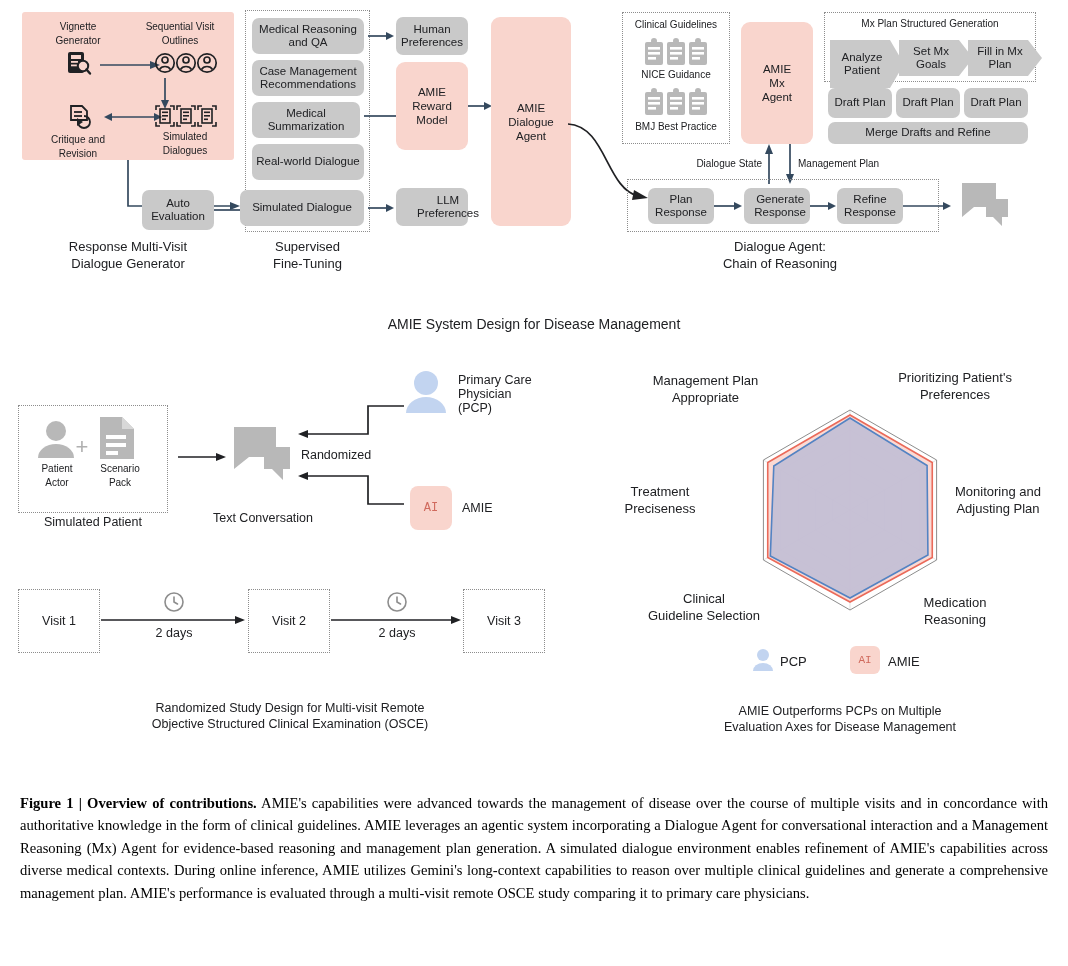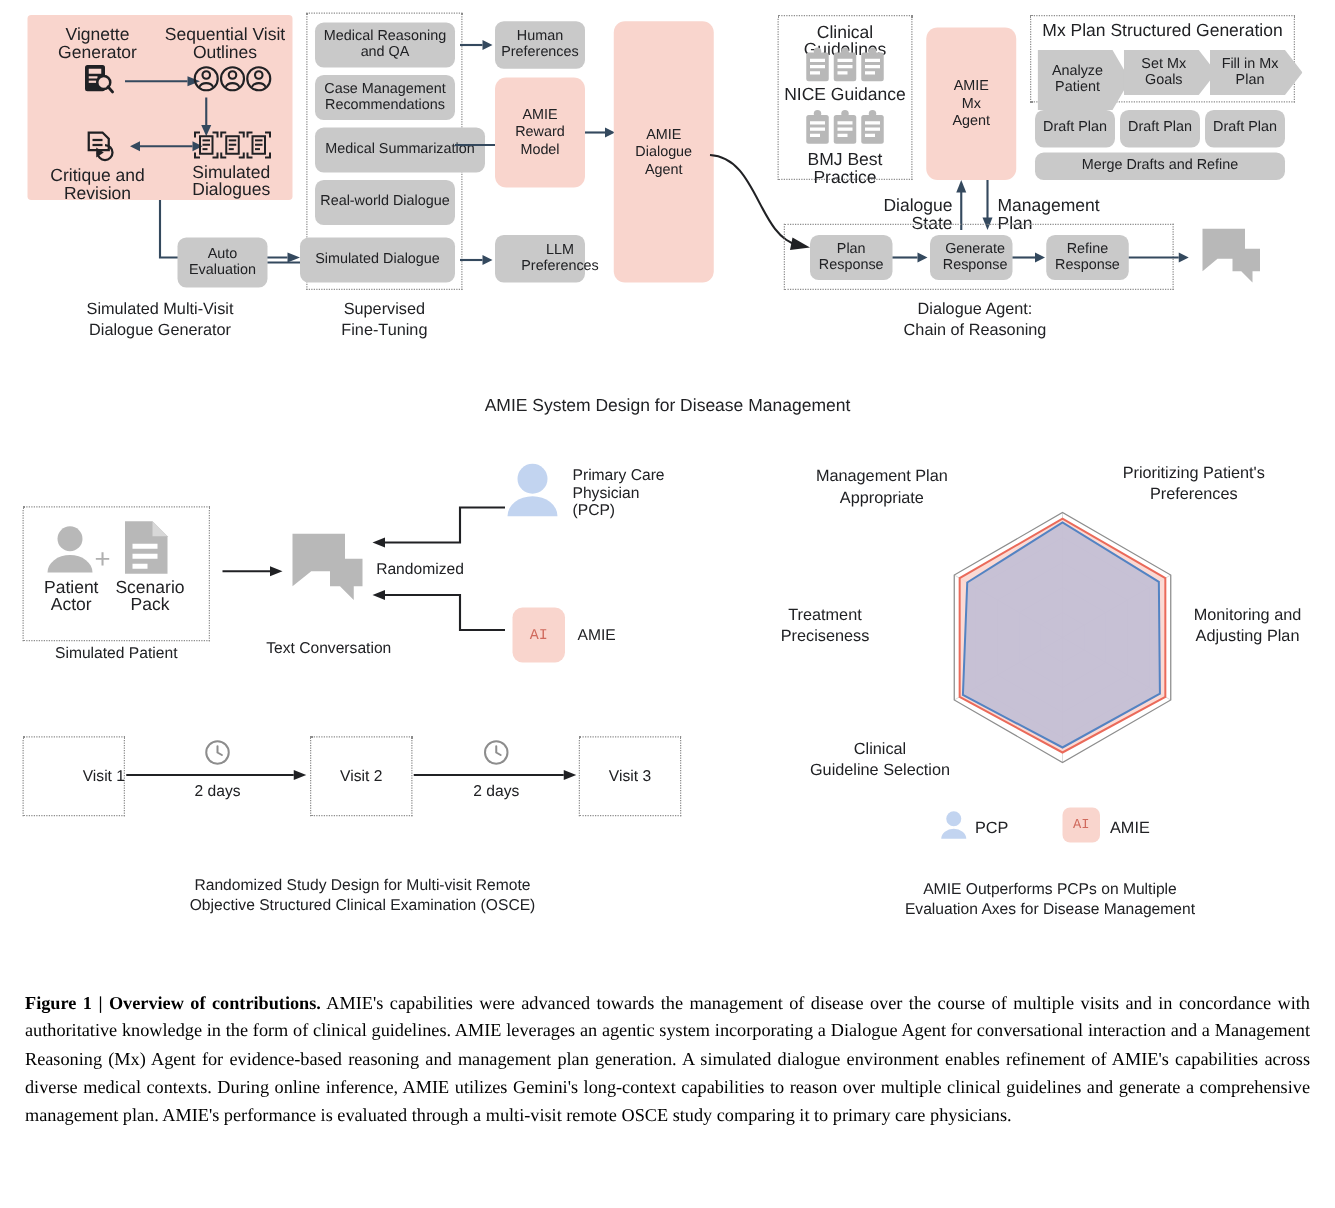--- a/index.html
+++ b/index.html
@@ -10,21 +10,21 @@
   .fig{position:absolute;left:0;top:0;width:1068px;height:966px;}
 
   
   .gbox{position:absolute;background:#c9c9c9;border-radius:7px;
         display:flex;align-items:center;justify-content:center;text-align:center;
         font-size:11.5px;line-height:13.5px;color:#202124;padding:2px 4px;box-sizing:border-box;}
   .pbox{position:absolute;background:#f9d5cd;border-radius:9px;
         display:flex;align-items:center;justify-content:center;text-align:center;
         font-size:11.5px;line-height:14px;color:#202124;box-sizing:border-box;}
   .dbox{position:absolute;border:1.4px dotted #8d8d8d;box-sizing:border-box;background:transparent;}
-  .lbl{position:absolute;text-align:center;font-size:14px;line-height:14px;color:#202124;}
+  .lbl{position:absolute;text-align:center;font-size:10px;line-height:14px;color:#202124;}
   .cap{position:absolute;text-align:center;font-size:12.5px;line-height:16px;color:#202124;}
   .secttl{position:absolute;text-align:center;font-size:13px;line-height:17px;color:#202124;}
 
   
   .chev{position:absolute;background:#c9c9c9;
         clip-path:polygon(0 0, calc(100% - 14px) 0, 100% 50%, calc(100% - 14px) 100%, 0 100%);
         display:flex;align-items:center;justify-content:center;text-align:center;
         font-size:11.5px;line-height:13.5px;color:#202124;padding-right:10px;box-sizing:border-box;}
 
   
@@ -138,29 +138,29 @@
   <span><span>Auto</span><br>
   <span>Evaluation</span></span>
 </div>
 
 <svg class="abs" style="left:214px;top:203px;" width="36" height="14">
   <line x1="0" y1="7" x2="26" y2="7" stroke="#34495e" stroke-width="1.7"></line>
   <polygon points="26,3 34,7 26,11" fill="#34495e"></polygon>
 </svg>
 
 <div class="secttl" style="left:48px;top:238px;width:160px;font-weight:normal;">
-  <span>Simulated Multi-Visit</span><br>
+  <span>Response Multi-Visit</span><br>
   <span>Dialogue Generator</span>
 </div>
 
 <div class="dbox" style="left:245px;top:10px;width:125px;height:222px;"></div>
 
 <div class="gbox" style="left:252px;top:18px;width:112px;height:36px;">Medical Reasoning and QA</div>
 <div class="gbox" style="left:252px;top:60px;width:112px;height:36px;">Case Management Recommendations</div>
-<div class="gbox" style="left:252px;top:102px;width:136px;height:36px;">Medical Summarization</div>
+<div class="gbox" style="left:252px;top:102px;width:108px;height:36px;">Medical Summarization</div>
 <div class="gbox" style="left:252px;top:144px;width:112px;height:36px;">Real-world Dialogue</div>
 <div class="gbox" style="left:240px;top:190px;width:124px;height:36px;">Simulated Dialogue</div>
 
 <div class="secttl" style="left:245px;top:238px;width:125px;">
   <span>Supervised</span><br>
   <span>Fine-Tuning</span>
 </div>
 
 <svg class="abs" style="left:368px;top:29px;" width="28" height="14">
   <line x1="0" y1="7" x2="18" y2="7" stroke="#34495e" stroke-width="1.7"></line>
@@ -391,21 +391,21 @@
   <span>Primary Care</span><br>
   <span>Physician</span><br>
   <span>(PCP)</span>
 </div>
 
 <div class="pbox" style="left:410px;top:486px;width:42px;height:44px;border-radius:8px;
             font-family:'Liberation Mono','DejaVu Sans Mono',monospace;font-size:12px;color:#d06a5d;">AI</div>
 <div class="lbl" style="left:462px;top:501px;width:90px;text-align:left;font-size:12.5px;">AMIE</div>
 
 <div class="dbox" style="left:18px;top:589px;width:82px;height:64px;"></div>
-<div class="lbl" style="left:18px;top:614px;width:82px;font-size:12.5px;text-align:right;">Visit 1</div>
+<div class="lbl" style="left:18px;top:614px;width:82px;font-size:12.5px;">Visit 1</div>
 
 <div class="dbox" style="left:248px;top:589px;width:82px;height:64px;"></div>
 <div class="lbl" style="left:248px;top:614px;width:82px;font-size:12.5px;">Visit 2</div>
 
 <div class="dbox" style="left:463px;top:589px;width:82px;height:64px;"></div>
 <div class="lbl" style="left:463px;top:614px;width:82px;font-size:12.5px;">Visit 3</div>
 
 <svg class="abs" style="left:163px;top:591px;" width="22" height="22" viewBox="0 0 22 22">
   <circle cx="11" cy="11" r="9" fill="none" stroke="#8d8d8d" stroke-width="1.6"></circle>
   <path d="M11 6 V11 L14.5 13" fill="none" stroke="#8d8d8d" stroke-width="1.6" stroke-linecap="round"></path>
@@ -465,20 +465,24 @@
   <span>Preciseness</span>
 </div>
 <div class="lbl" style="left:930px;top:483px;width:136px;font-size:13px;line-height:17px;">
   <span>Monitoring and</span><br>
   <span>Adjusting Plan</span>
 </div>
 <div class="lbl" style="left:624px;top:590px;width:160px;font-size:13px;line-height:17px;">
   <span>Clinical</span><br>
   <span>Guideline Selection</span>
 </div>
+<div class="lbl" style="left:890px;top:594px;width:130px;font-size:13px;line-height:17px;">
+  <span>Medication</span><br>
+  <span>Reasoning</span>
+</div>
 
 <svg class="abs" style="left:752px;top:648px;" width="22" height="24" viewBox="0 0 22 24">
   <circle cx="11" cy="7" r="6" fill="#c2d4f0"></circle>
   <path d="M1 23 a10 8 0 0 1 20 0 z" fill="#c2d4f0"></path>
 </svg>
 <div class="lbl" style="left:780px;top:655px;width:46px;text-align:left;font-size:13px;">PCP</div>
 
 <div class="pbox" style="left:850px;top:646px;width:30px;height:28px;border-radius:6px;
             font-family:'Liberation Mono','DejaVu Sans Mono',monospace;font-size:11px;color:#d06a5d;">AI</div>
 <div class="lbl" style="left:888px;top:655px;width:56px;text-align:left;font-size:13px;">AMIE</div>

